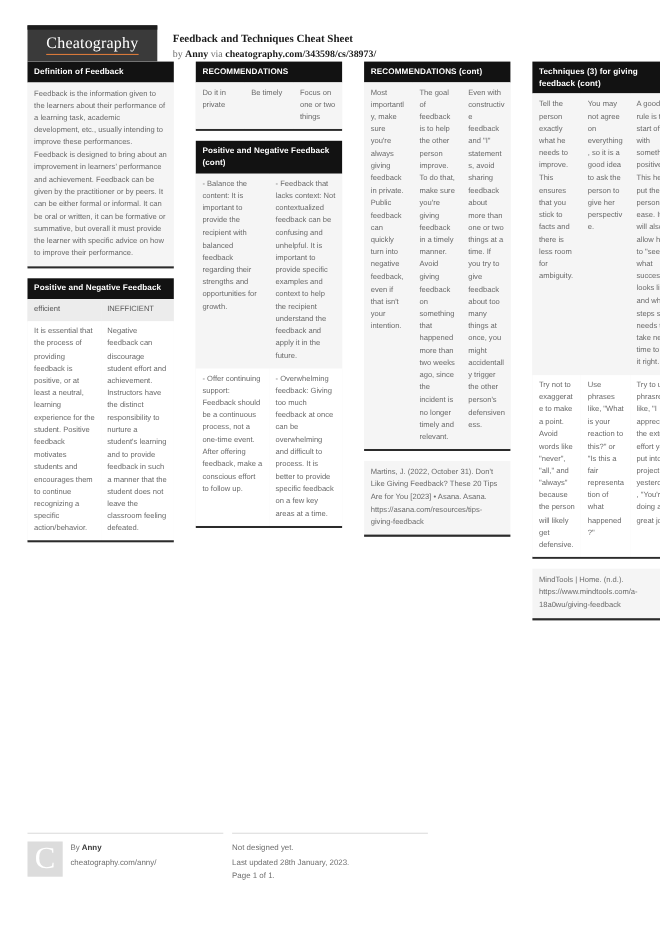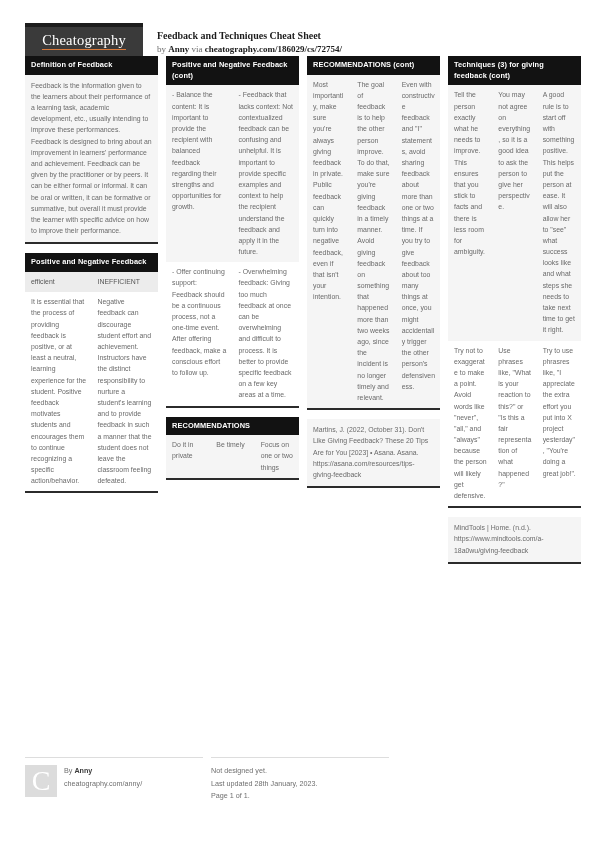--- a/index.html
+++ b/index.html
@@ -69,21 +69,21 @@
     margin-top: 2px;
     line-height: 1.3;
   }
   .doc-sub .by-name { font-weight: bold; color: #1c1c1c; }
   .doc-sub .via { color: #6d6d6d; }
   .doc-sub .url { font-weight: bold; color: #1c1c1c; }
 
   
   .columns {
     display: flex;
-    gap: 8px;
+    gap: 20px;
     padding: 0 25px 0 25px;
     box-sizing: border-box;
     align-items: flex-start;
   }
   .col {
     width: 133px;
     flex: none;
     display: flex;
     flex-direction: column;
     gap: 9px;
@@ -191,21 +191,21 @@
 <body>
 
 <div class="page">
 
   <div class="header">
     <div class="logo-box">
       <span class="logo-text">Cheatography</span>
     </div>
     <div class="title-wrap">
       <div class="doc-title">Feedback and Techniques Cheat Sheet</div>
-      <div class="doc-sub"><span class="via">by </span><span class="by-name">Anny</span><span class="via"> via </span><span class="url">cheatography.com/186029/cs/72754/</span></div>
+      <div class="doc-sub"><span class="via">by </span><span class="by-name">Anny</span><span class="via"> via </span><span class="url">cheatography.com/343598/cs/38973/</span></div>
     </div>
   </div>
 
   <div class="columns" id="columns-root">
       <div class="col">
         <div class="card">
           <div class="card-title">Definition of Feedback</div>
           <div class="card-body">
             <div class="para">Feedback is the information given to the learners about their performance of a learning task, academic development, etc., usually intending to improve these performances. Feedback is designed to bring about an improvement in learners' performance and achievement. Feedback can be given by the practitioner or by peers. It can be either formal or informal. It can be oral or written, it can be formative or summative, but overall it must provide the learner with specific advice on how to improve their performance.</div>
           </div>
@@ -222,46 +222,46 @@
                 <tr class="odd">
                   <td>It is essential that the process of providing feedback is positive, or at least a neutral, learning experience for the student. Positive feedback motivates students and encourages them to continue recognizing a specific action/behavior.</td>
                   <td>Negative feedback can discourage student effort and achievement. Instructors have the distinct responsibility to nurture a student's learning and to provide feedback in such a manner that the student does not leave the classroom feeling defeated.</td>
                 </tr>
               </tbody>
             </table>
           </div>
         </div>
       </div>
       <div class="col">
-        <div class="card">
-          <div class="card-title">Positive and Negative Feedback (cont)</div>
-          <div class="card-body">
-            <table class="kv">
-              <tbody>
-                <tr>
-                  <td>- Balance the content: It is important to provide the recipient with balanced feedback regarding their strengths and opportunities for growth.</td>
-                  <td>- Feedback that lacks context: Not contextualized feedback can be confusing and unhelpful. It is important to provide specific examples and context to help the recipient understand the feedback and apply it in the future.</td>
-                </tr>
-                <tr class="odd">
-                  <td>- Offer continuing support: Feedback should be a continuous process, not a one-time event. After offering feedback, make a conscious effort to follow up.</td>
-                  <td>- Overwhelming feedback: Giving too much feedback at once can be overwhelming and difficult to process. It is better to provide specific feedback on a few key areas at a time.</td>
-                </tr>
-              </tbody>
-            </table>
-          </div>
-        </div>
         <div class="card">
           <div class="card-title">RECOMMENDATIONS</div>
           <div class="card-body">
             <table class="kv">
               <tbody>
                 <tr>
                   <td>Do it in private</td>
                   <td>Be timely</td>
                   <td>Focus on one or two things</td>
+                </tr>
+              </tbody>
+            </table>
+          </div>
+        </div>
+        <div class="card">
+          <div class="card-title">Positive and Negative Feedback (cont)</div>
+          <div class="card-body">
+            <table class="kv">
+              <tbody>
+                <tr>
+                  <td>- Balance the content: It is important to provide the recipient with balanced feedback regarding their strengths and opportunities for growth.</td>
+                  <td>- Feedback that lacks context: Not contextualized feedback can be confusing and unhelpful. It is important to provide specific examples and context to help the recipient understand the feedback and apply it in the future.</td>
+                </tr>
+                <tr class="odd">
+                  <td>- Offer continuing support: Feedback should be a continuous process, not a one-time event. After offering feedback, make a conscious effort to follow up.</td>
+                  <td>- Overwhelming feedback: Giving too much feedback at once can be overwhelming and difficult to process. It is better to provide specific feedback on a few key areas at a time.</td>
                 </tr>
               </tbody>
             </table>
           </div>
         </div>
       </div>
       <div class="col">
         <div class="card">
           <div class="card-title">RECOMMENDATIONS (cont)</div>
           <div class="card-body">

